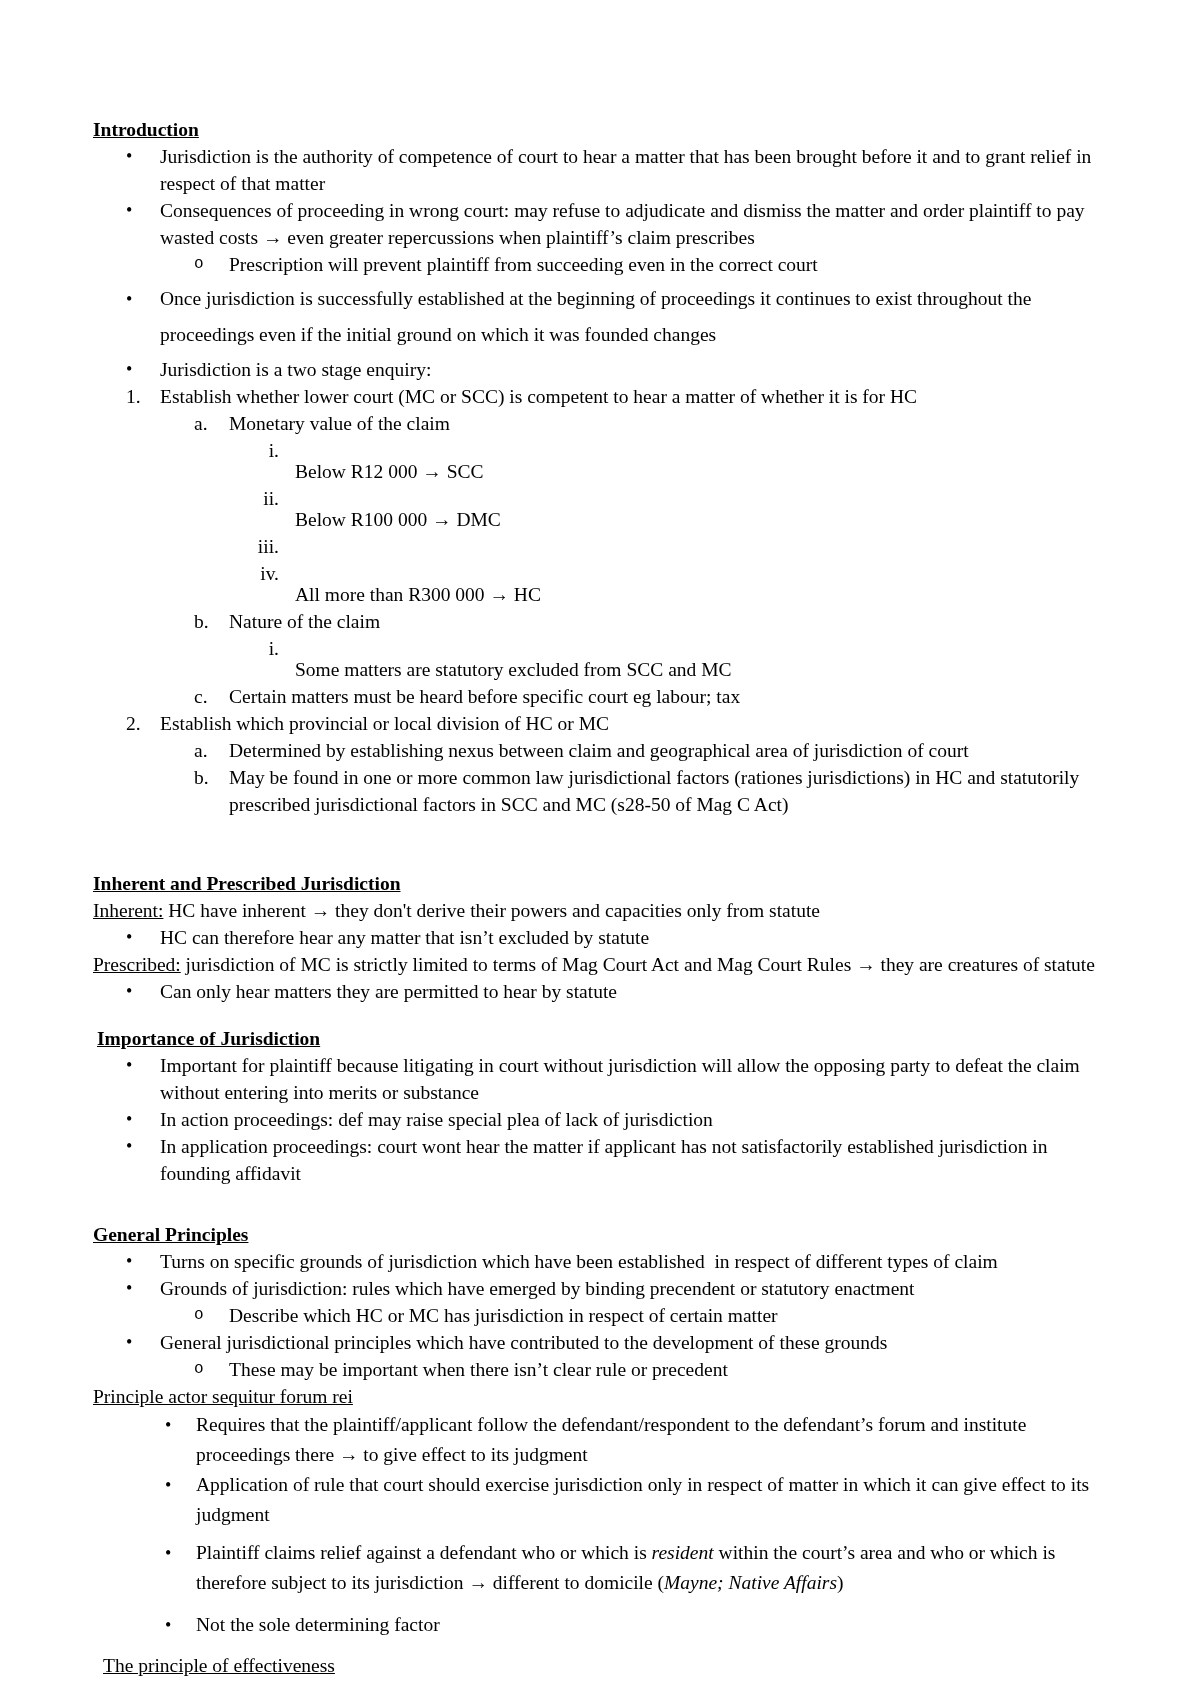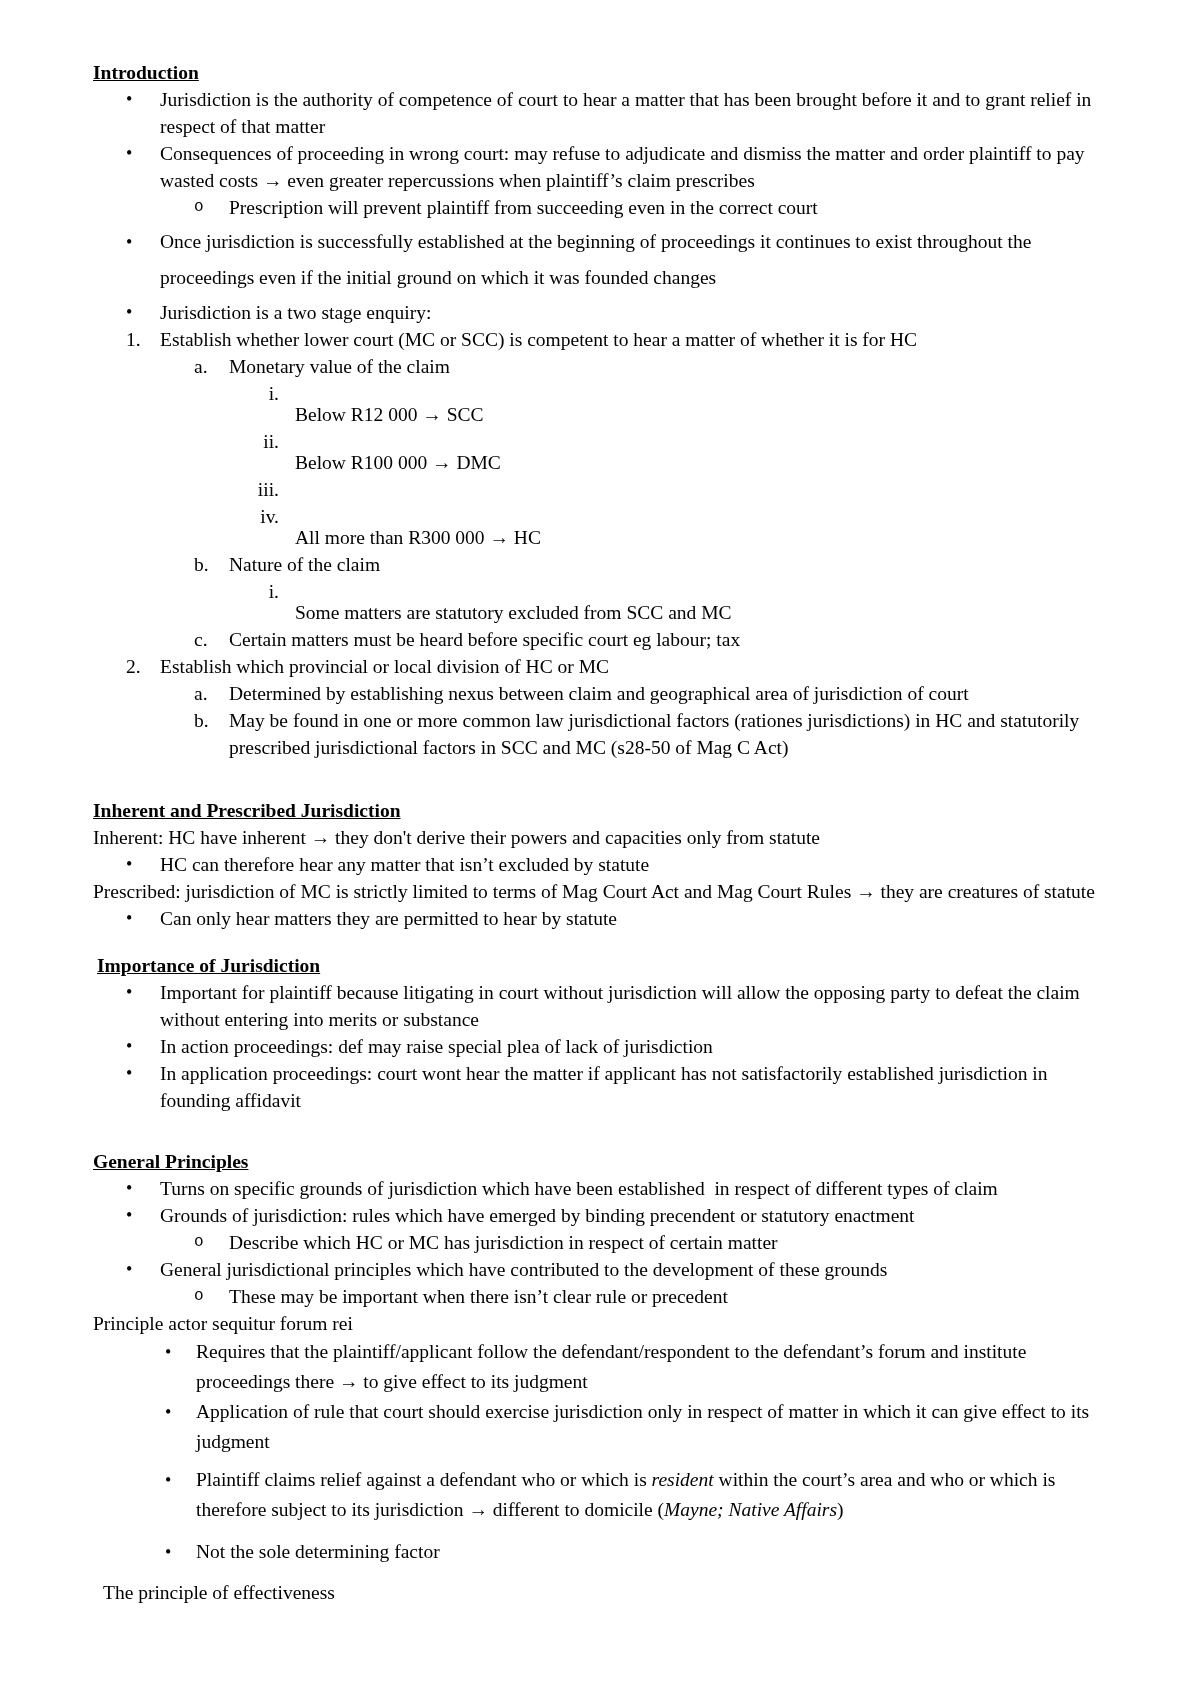--- a/index.html
+++ b/index.html
@@ -5,47 +5,48 @@
   * { margin:0; padding:0; box-sizing:border-box; }
   html, body { background:#ffffff; }
   body {
     width:1200px; height:1696px;
     font-family:"Liberation Serif", serif;
     color:#000000;
     overflow:hidden;
   }
   .page {
     width:1200px; height:1696px;
-    padding:59px 92px 0 93px;
+    padding:116px 92px 0 93px;
     font-size:19.5px;
     line-height:27px;
   }
   .h {
     font-weight:bold;
     text-decoration:underline;
   }
   .sub {
+    text-decoration:underline;
   }
   .row { display:flex; align-items:flex-start; }
   .m { flex:0 0 auto; }
   .t { flex:1 1 auto; white-space:pre-wrap; }
   
   .lv1 .m { margin-left:33px; width:34px; }
   
   .lv2 .m { margin-left:101px; width:35px; }
   
   .lv3 .m { margin-left:140px; width:46px; text-align:right; }
   .lv3 .t { margin-left:16px; flex:0 1 auto;margin-top:21px; }
   
   .lvA { line-height:30px; }
   .lvA .m { margin-left:72px; width:31px; }
   .circle { font-family:"Liberation Mono", monospace; font-size:16px; }
   .bullet { font-size:18px; }
   .sp15 { line-height:36px; margin:3px 0 3px 0; }
-  .mt-inherent { margin-top:36px; }
+  .mt-inherent { margin-top:52px; }
   .mt-importance { margin-top:20px; padding-left:4px; }
   .mt-general { margin-top:34px; }
   .mt-plaintiff { margin-top:8px; }
   .mt-notsole { margin-top:12px; }
   .mt-effectiveness { margin-top:12px;margin-left:10px; }
   em { font-style:italic; }
 </style>
 </head>
 <body>
 

